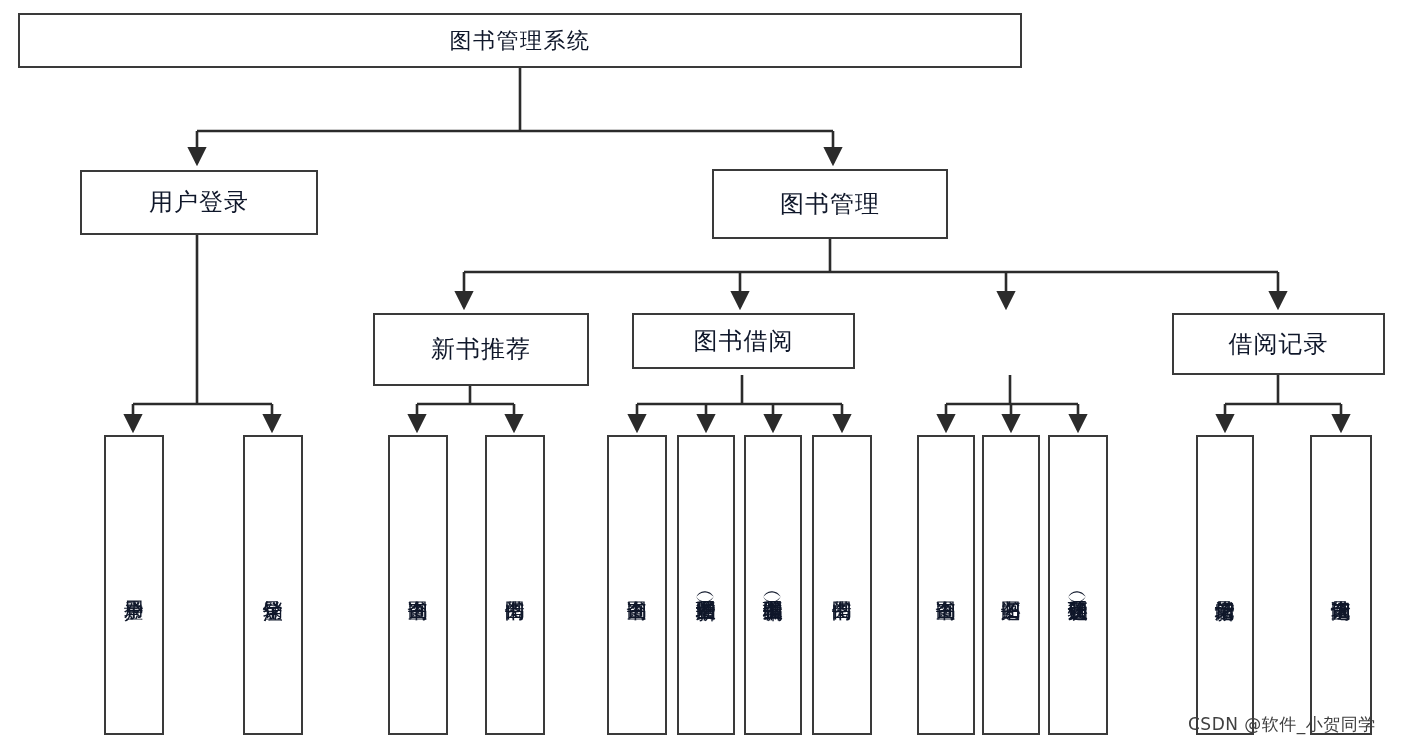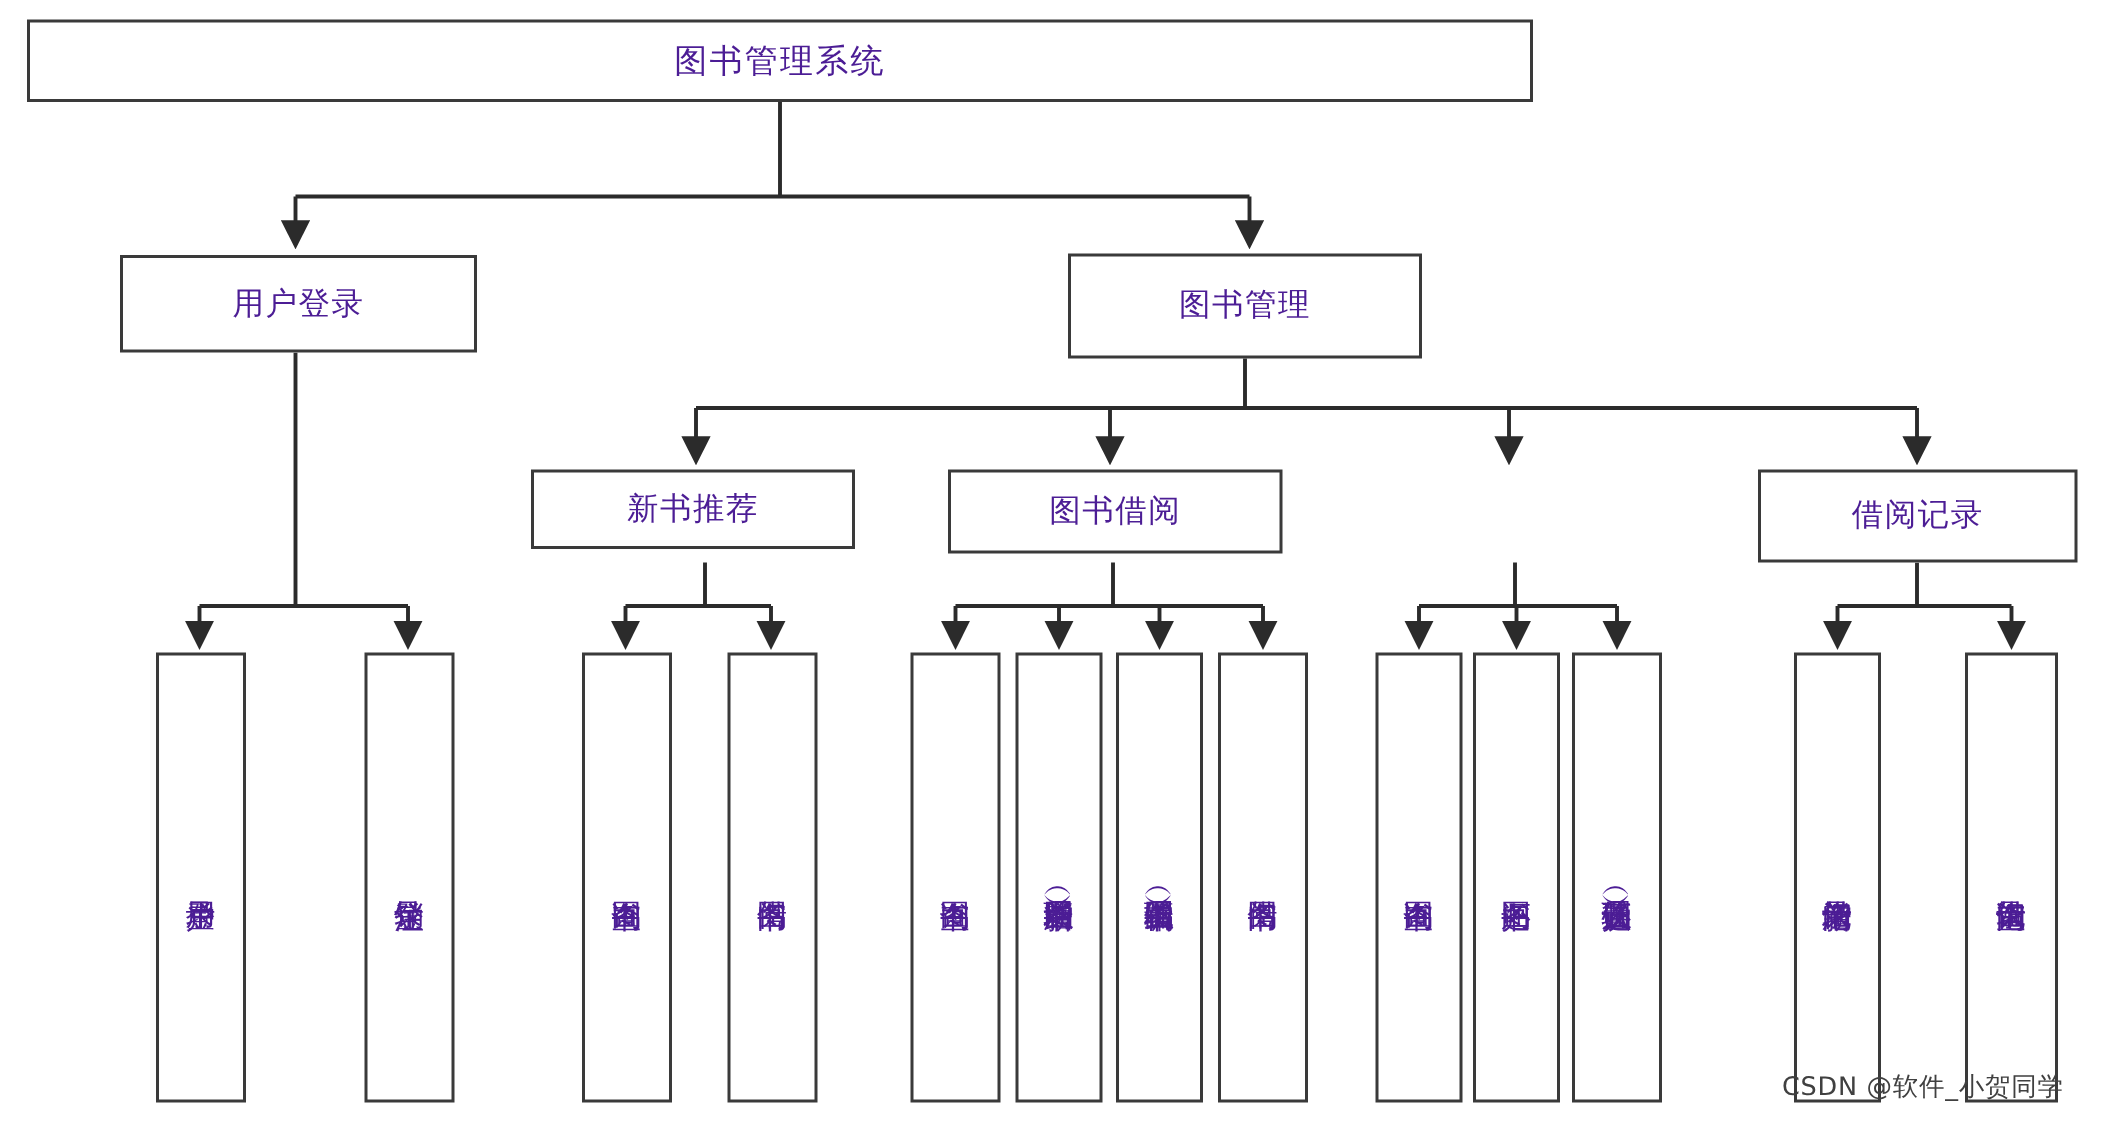--- a/index.html
+++ b/index.html
@@ -6,23 +6,23 @@
   body{
     width:1405px;height:747px;overflow:hidden;
     font-family:"DejaVu Sans","Liberation Sans",sans-serif;
   }
   #canvas{position:relative;width:1405px;height:747px;background:#fff;}
   svg#wires{position:absolute;left:0;top:0;width:1405px;height:747px;}
   .node{
     position:absolute;box-sizing:border-box;
     background:#ffffff;border:2.4px solid #3a3a3a;
     display:flex;align-items:center;justify-content:center;
-    color:#4c1d95;
+    color:#0f172a;
   }
-  .node.h{font-size:21px;line-height:1.1;letter-spacing:1px;}
+  .node.h{font-size:24px;line-height:1.1;letter-spacing:1px;}
   .node.title{font-size:22px;letter-spacing:1.5px;}
   .node.leaf{
     font-size:20px;letter-spacing:0px;
     writing-mode:vertical-rl;text-orientation:upright;
     line-height:1.22;padding:4px 0;
   }
   .node.leaf span{
     writing-mode:vertical-rl;text-orientation:upright;
     display:block;text-align:center;
   }
@@ -85,21 +85,21 @@
       <path d="M 1225 404 L 1225 430" marker-end="url(#arrow)"></path>
       <path d="M 1341 404 L 1341 430" marker-end="url(#arrow)"></path>
     </g>
   </svg>
 
   <div class="node title" style="left:18px;top:13px;width:1004px;height:55px;">图书管理系统</div>
 
   <div class="node h" style="left:80px;top:170px;width:238px;height:65px;">用户登录</div>
   <div class="node h" style="left:712px;top:169px;width:236px;height:70px;">图书管理</div>
 
-  <div class="node h" style="left:354px;top:313px;width:216px;height:53px;font-family:Liberation Serif, serif;">新书推荐</div>
+  <div class="node h" style="left:373px;top:313px;width:216px;height:73px;">新书推荐</div>
   <div class="node h" style="left:632px;top:313px;width:223px;height:56px;">图书借阅</div>
   <div class="node h" style="left:1172px;top:313px;width:213px;height:62px;">借阅记录</div>
 
   <div class="node leaf" style="left:104px;top:435px;width:60px;height:300px;">
     <span>用户登录</span>
   </div>
   <div class="node leaf" style="left:243px;top:435px;width:60px;height:300px;">
     <span>注销登录</span>
   </div>
 

